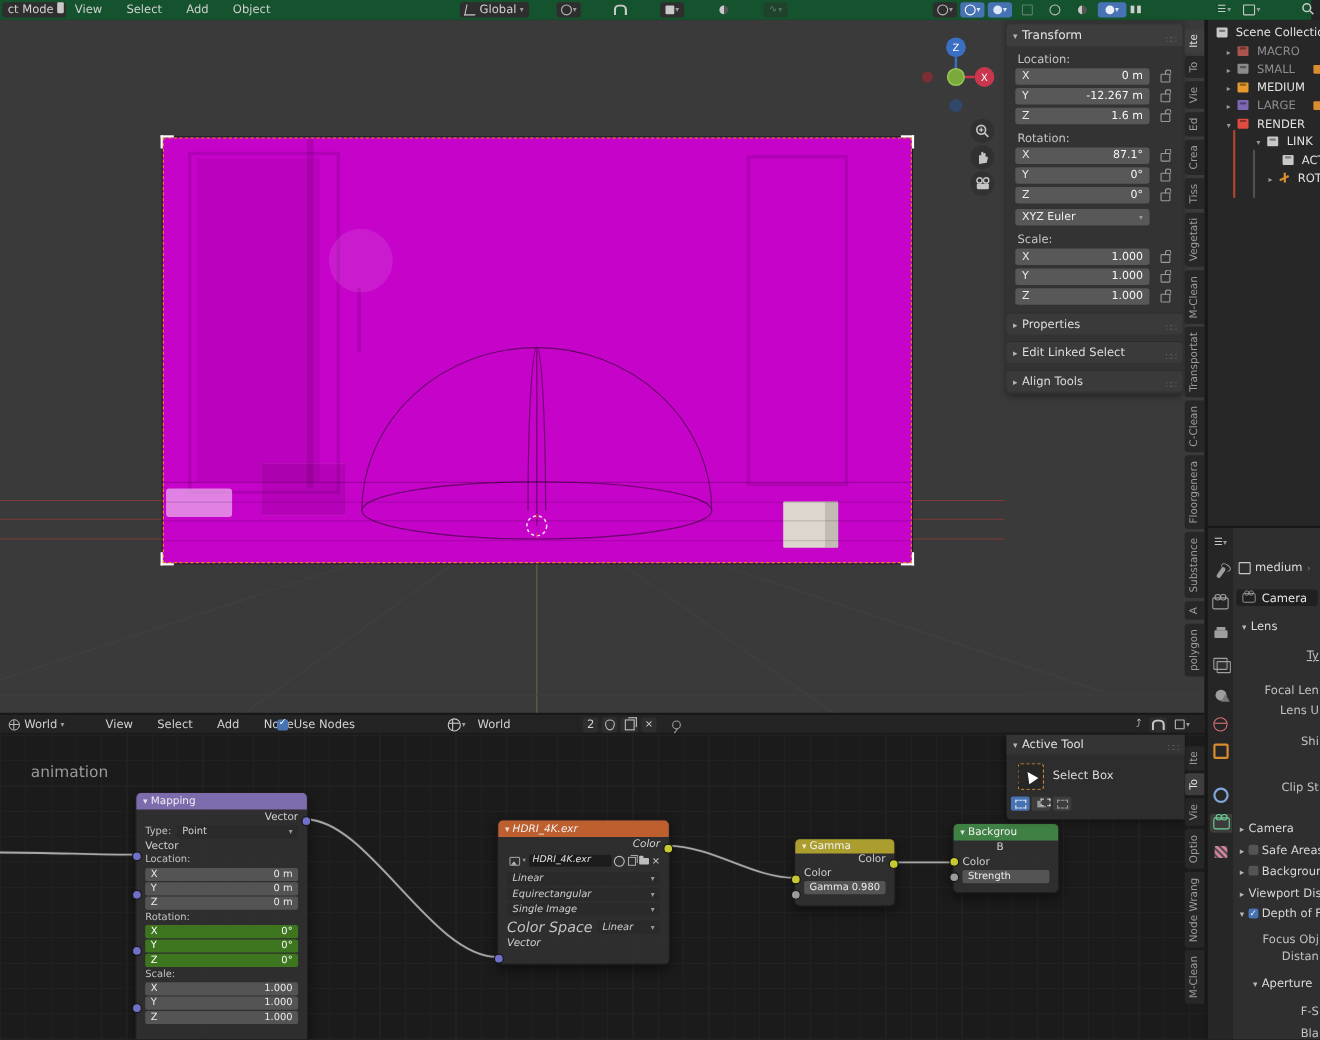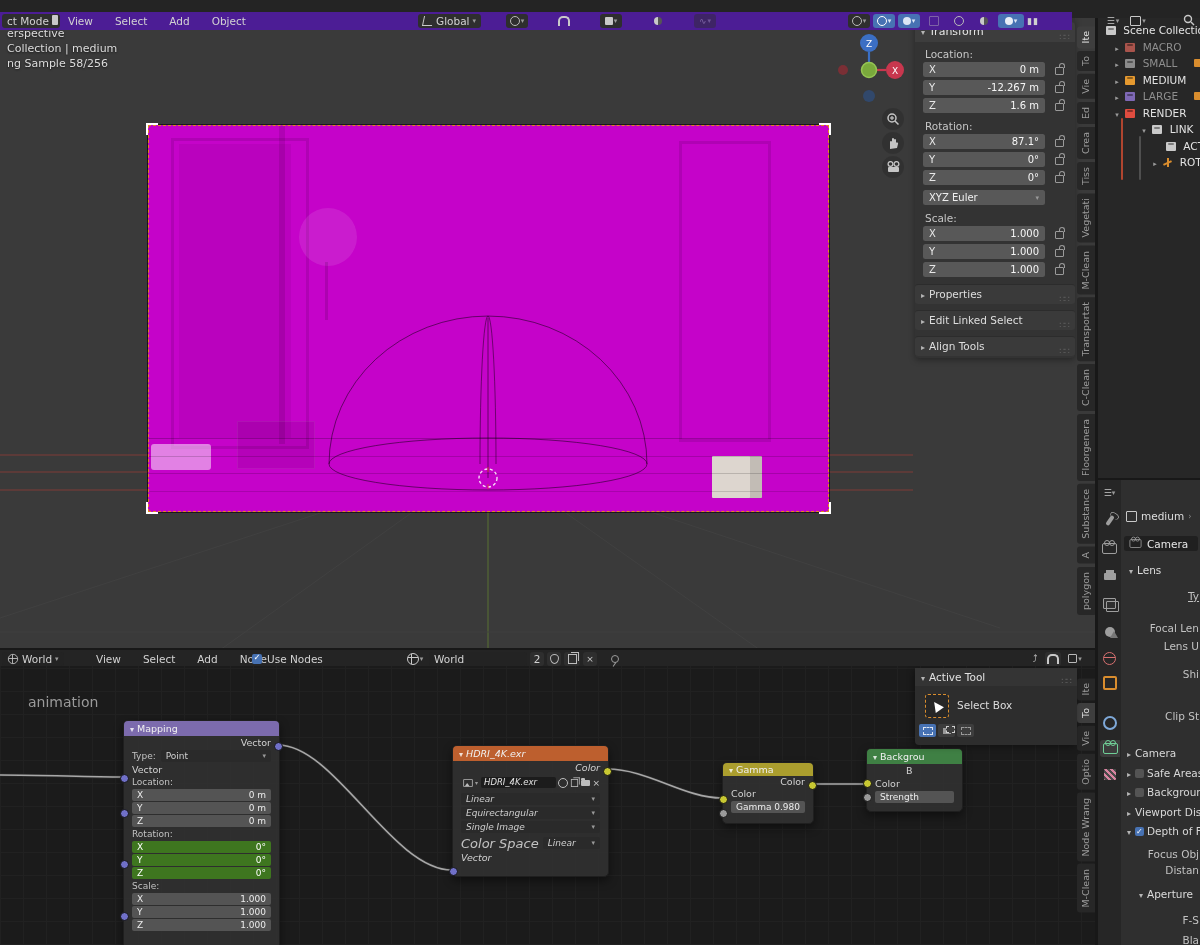--- a/index.html
+++ b/index.html
@@ -3,21 +3,21 @@
 <meta charset="utf-8">
 <style>
   html,body{margin:0;padding:0;background:#1a1a1a;}
   #app{position:relative;width:1200px;height:945px;overflow:hidden;
        font-family:"DejaVu Sans","Liberation Sans",sans-serif;font-size:11px;color:#cfcfcf;
        background:#242424;-webkit-font-smoothing:antialiased;}
   .abs{position:absolute;}
   .nowrap{white-space:nowrap;}
 
   
-  #topbar{position:absolute;left:0;top:12px;width:1072px;height:18px;background:#4c1d95;z-index:40;}
+  #topbar{position:absolute;left:0;top:0;width:1192px;height:18px;background:#14532d;z-index:40;}
   .tbitem{position:absolute;top:2px;height:14px;line-height:14px;font-size:10.5px;color:#d2d2d2;}
   .chip{background:#2e2e2e;border-radius:3px;padding:0 5px;display:inline-flex;align-items:center;gap:3px;height:14px;line-height:14px;}
   .chip.dark{background:#232323;}
   .dd{font-size:7px;color:#9a9a9a;}
   .menu{padding:0 4px;cursor:default;}
   .tb-icons{display:flex;gap:3px;align-items:center;}
   .icbtn{width:22px;height:14px;background:#2e2e2e;border-radius:3px;display:inline-flex;align-items:center;justify-content:center;gap:1px;}
   .icbtn.blue{background:#4772b3;}
   .icbtn.plain{background:transparent;}
   .icbtn.dim{opacity:.45;}
@@ -268,26 +268,20 @@
       <line x1="0" y1="454" x2="913" y2="454" stroke="#7e3b36" stroke-width="1"></line>
       <line x1="0" y1="472" x2="913" y2="472" stroke="#7e3b36" stroke-width="1"></line>
       <line x1="488" y1="437" x2="488" y2="632" stroke="#5e7a33" stroke-width="1" opacity=".85"></line>
       <line x1="488" y1="440" x2="0" y2="600" stroke="#454545" stroke-width="1" opacity=".6"></line>
       <line x1="488" y1="440" x2="220" y2="632" stroke="#454545" stroke-width="1" opacity=".6"></line>
       <line x1="488" y1="440" x2="760" y2="632" stroke="#454545" stroke-width="1" opacity=".6"></line>
       <line x1="488" y1="440" x2="1000" y2="610" stroke="#454545" stroke-width="1" opacity=".6"></line>
       <line x1="0" y1="614" x2="1095" y2="614" stroke="#414141" stroke-width="1" opacity=".8"></line>
     </svg>
 
-    <div id="vp-overlay">
-
-    <div class="nowrap">erspective</div>
-        <div class="nowrap">Collection | medium</div>
-        <div class="nowrap">ng Sample 58/256</div>
-      </div>
 
     <div id="camera">
       <div class="corner tl"></div>
       <div class="corner tr"></div>
       <div class="corner bl"></div>
       <div class="corner br"></div>
 
       <div class="camdetail" style="left:22px;top:12px;width:132px;height:305px;border:3px solid rgba(0,0,0,.10);"></div>
       <div class="camdetail" style="left:30px;top:18px;width:112px;height:294px;background:rgba(0,0,0,.05);"></div>
       <div class="camdetail" style="left:130px;top:0;width:6px;height:318px;background:rgba(0,0,0,.10);"></div>

